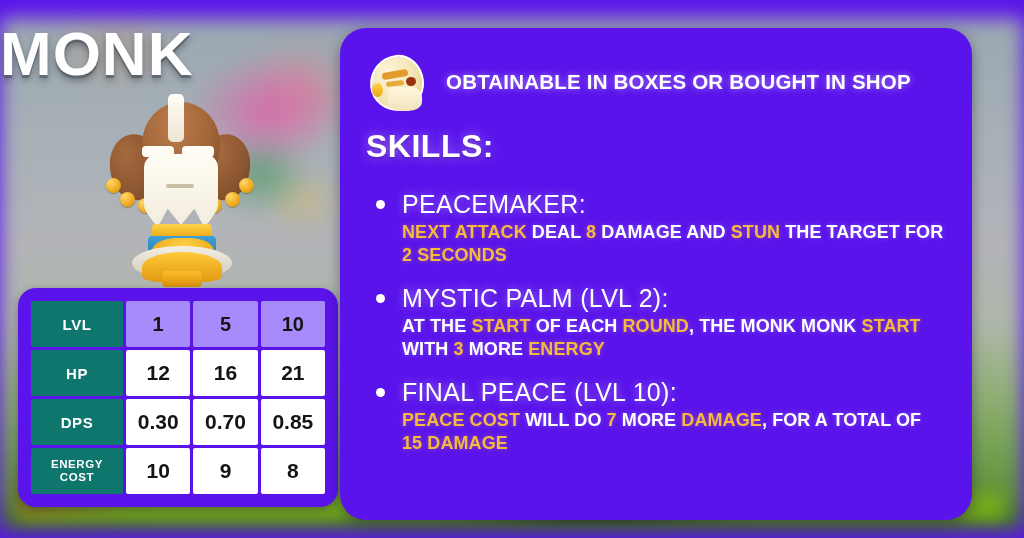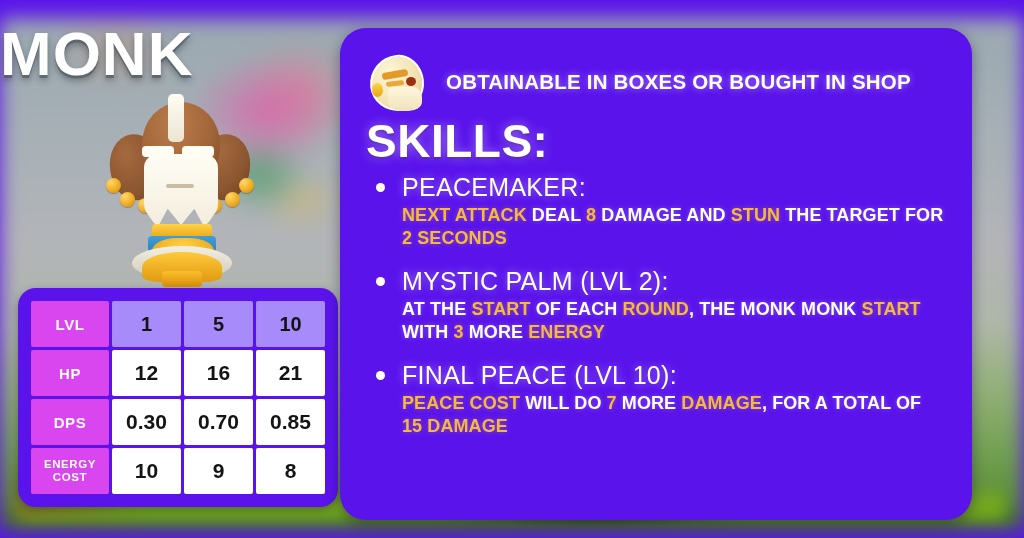--- a/index.html
+++ b/index.html
@@ -160,23 +160,23 @@
     box-shadow:0 3px 10px rgba(20,0,60,.35);
   }
   table.stats { width:100%; border-collapse:separate; border-spacing:3px; }
   table.stats td {
     text-align:center;
     font-weight:bold;
     border-radius:2px;
     height:46px;
   }
   td.hdr-label {
-    background:#d946ef; color:#ffffff;
+    background:#0f766e; color:#ffffff;
     font-size:15px; letter-spacing:.6px;
-    width:78px;
+    width:92px;
   }
   td.hdr-label.two-line { font-size:11.5px; line-height:13px; }
   td.hdr-val {
     background:#A78BFA; color:#141414; font-size:20px;
   }
   td.val {
     background:#ffffff; color:#141414; font-size:21px;
   }
 
   
@@ -223,25 +223,26 @@
     background:linear-gradient(180deg,#fff7dd 0%,#f0e2bb 100%);
     border-radius:6px 10px 40% 40%;
   }
 
   .obtain-text {
     color:#ffffff; font-size:20.5px; font-weight:bold; letter-spacing:.2px;
     text-shadow:0 0 7px rgba(255,255,255,.45);
   }
 
   .skills-title {
-    color:#ffffff; font-size:46px; font-weight:bold; letter-spacing:.5px;
+    margin-top:14px;
+    color:#ffffff; font-size:32px; font-weight:bold; letter-spacing:.5px;
     text-shadow:0 0 11px rgba(255,255,255,.4), 0 2px 3px rgba(30,0,80,.35);
   }
 
-  .skill-list { margin-top:4px; list-style:none; }
+  .skill-list { margin-top:24px; list-style:none; }
   .skill { margin-bottom:16px; position:relative; padding-left:36px; }
   .skill .dot {
     position:absolute; left:10px; top:11px;
     width:9px; height:9px; border-radius:50%; background:#ffffff;
   }
   .skill-name {
     color:#ffffff; font-size:25px; font-weight:normal; letter-spacing:.3px;
     text-shadow:0 0 8px rgba(255,255,255,.4);
     line-height:30px;
   }

